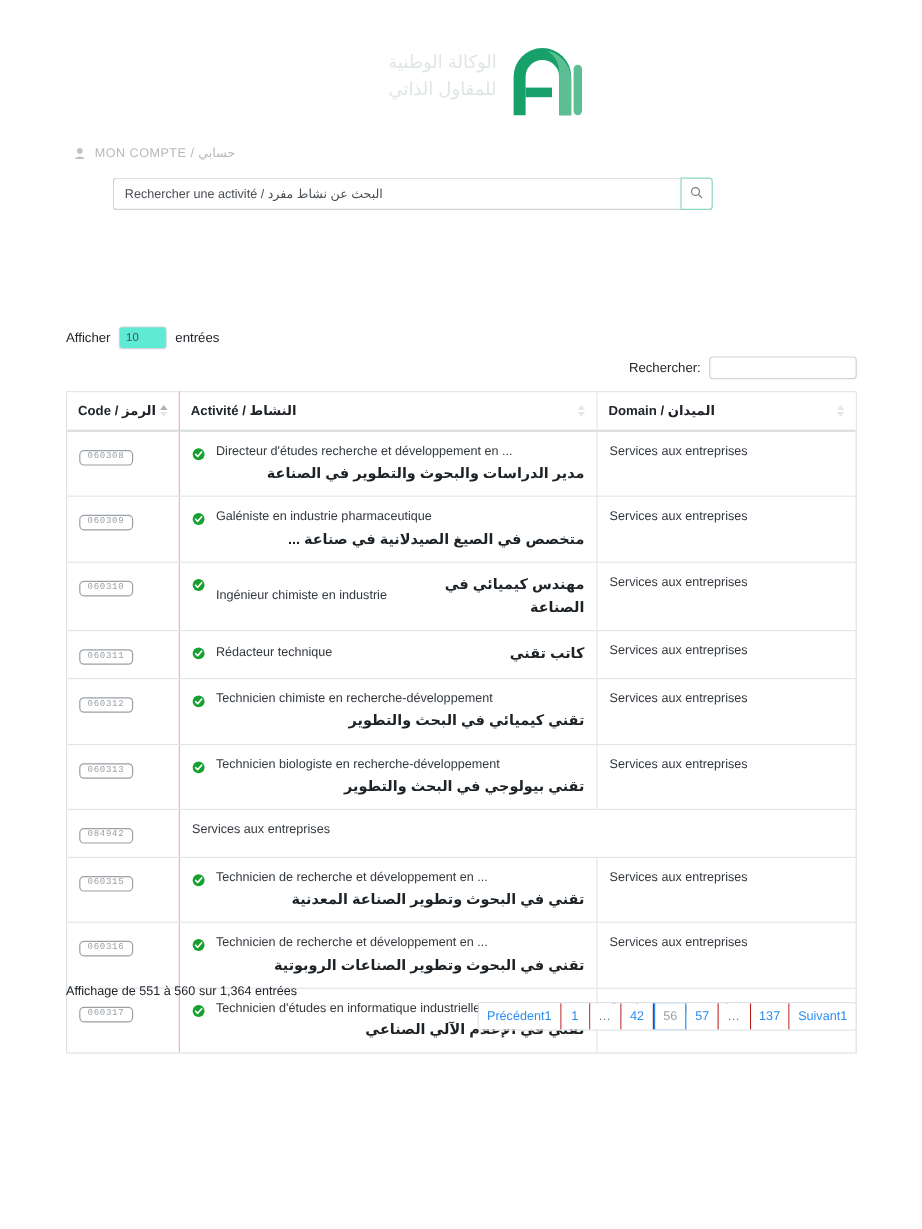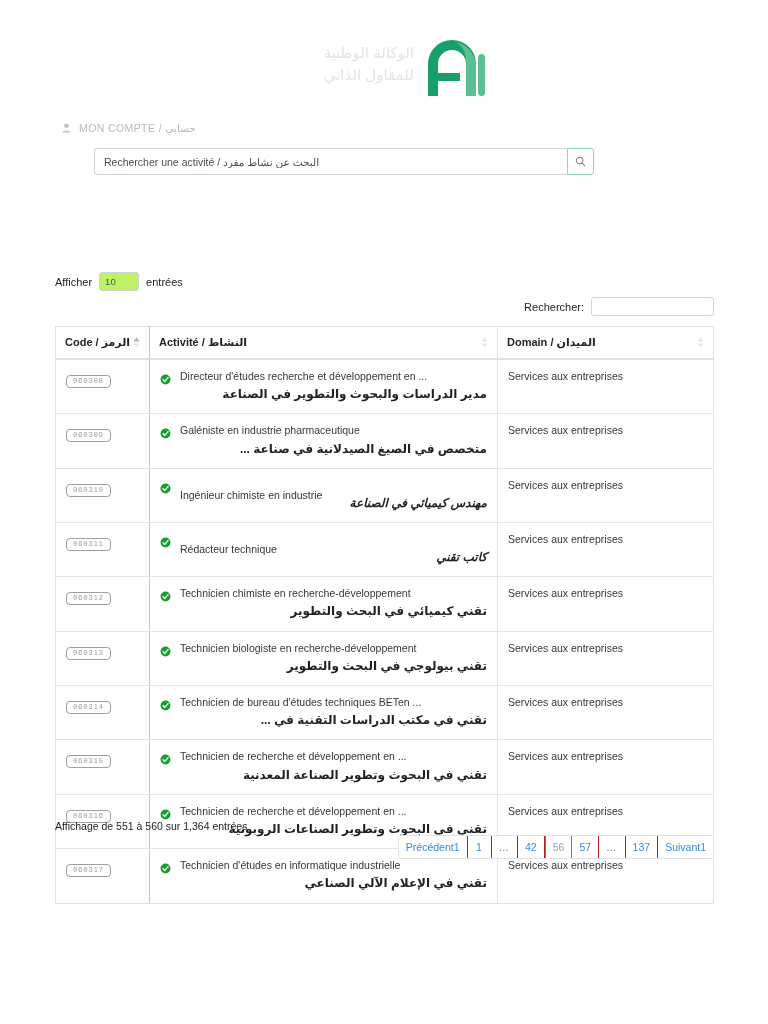--- a/index.html
+++ b/index.html
@@ -59,21 +59,21 @@
   }
 
   
   .length-ctl {
     position: absolute; left: 55px; top: 272px;
     display: flex; align-items: center; gap: 7px;
     font-size: 11px; color: #212529;
   }
   .length-ctl .sel {
     width: 40px; height: 19px; border: 1px solid #ced4da; border-radius: 3px;
-    background: #bef264; font-size: 9.5px; color: #495057;
+    background: #5eead4; font-size: 9.5px; color: #495057;
     display: flex; align-items: center; padding-left: 5px;
   }
   .filter-ctl {
     position: absolute; right: 54px; top: 297px;
     display: flex; align-items: center; gap: 7px;
     font-size: 11px; color: #212529;
   }
   .filter-ctl .fbox {
     width: 123px; height: 19px; border: 1px solid #ced4da; border-radius: 3px;
     background: #fff;
@@ -118,21 +118,21 @@
   .chk { flex: 0 0 11px; margin-top: 2px; }
   .act-txts { flex: 1 1 auto; min-width: 0; }
   .act-fr { font-size: 10.5px; color: #33383d; line-height: 1.45; }
   .act-ar {
     font-size: 12px; color: #1d2226; line-height: 1.6;
     direction: rtl; text-align: right; font-weight: bold;
     margin-top: 1px;
   }
   .act-oneline { display: flex; justify-content: space-between; align-items: center; gap: 10px; }
   .act-oneline .act-fr { flex: 0 0 auto; }
-  .act-oneline .act-ar { margin-top: 16px; font-style: italic; }
+  .act-oneline .act-ar { margin-top: 0; }
   .dom-txt { font-size: 10.5px; color: #33383d; line-height: 1.4; }
 
   
   .tinfo {
     position: absolute; left: 55px; top: 820px;
     font-size: 10.5px; color: #212529;
   }
   .pager {
     position: absolute; right: 54px; top: 835px;
     display: flex; border: 1px solid #dee2e6; border-radius: 3px; overflow: hidden;
@@ -383,35 +383,21 @@
             </div>
           </div>
           <div class="c-dom">
             <div class="cell">
               <div class="dom-txt">Services aux entreprises</div>
             </div>
           </div>
         </div>
         <div class="row">
           <div class="c-code">
-            <div class="cell"><span class="badge">060314</span></div>
-          </div>
-          <div class="c-act">
-            <div class="cell">
-              <div class="act-inner">
-                <span class="chk"><svg width="11" height="11" viewBox="0 0 12 12" aria-hidden="true">
-                    <circle cx="6" cy="6" r="5.4" fill="#15a02f"></circle>
-                    <path d="M3.3 6.2 L5.2 8.1 L8.8 3.9" fill="none" stroke="#fff" stroke-width="1.5" stroke-linecap="round" stroke-linejoin="round"></path>
-                  </svg></span>
-                <div class="act-txts">
-                  <div class="act-fr">Technicien de bureau d'études techniques BETen ...</div>
-                  <div class="act-ar">تقني في مكتب الدراسات التقنية في ...</div>
-                </div>
-              </div>
-            </div>
+            <div class="cell"><span class="badge">084942</span></div>
           </div>
           <div class="c-dom">
             <div class="cell">
               <div class="dom-txt">Services aux entreprises</div>
             </div>
           </div>
         </div>
         <div class="row">
           <div class="c-code">
             <div class="cell"><span class="badge">060315</span></div>

